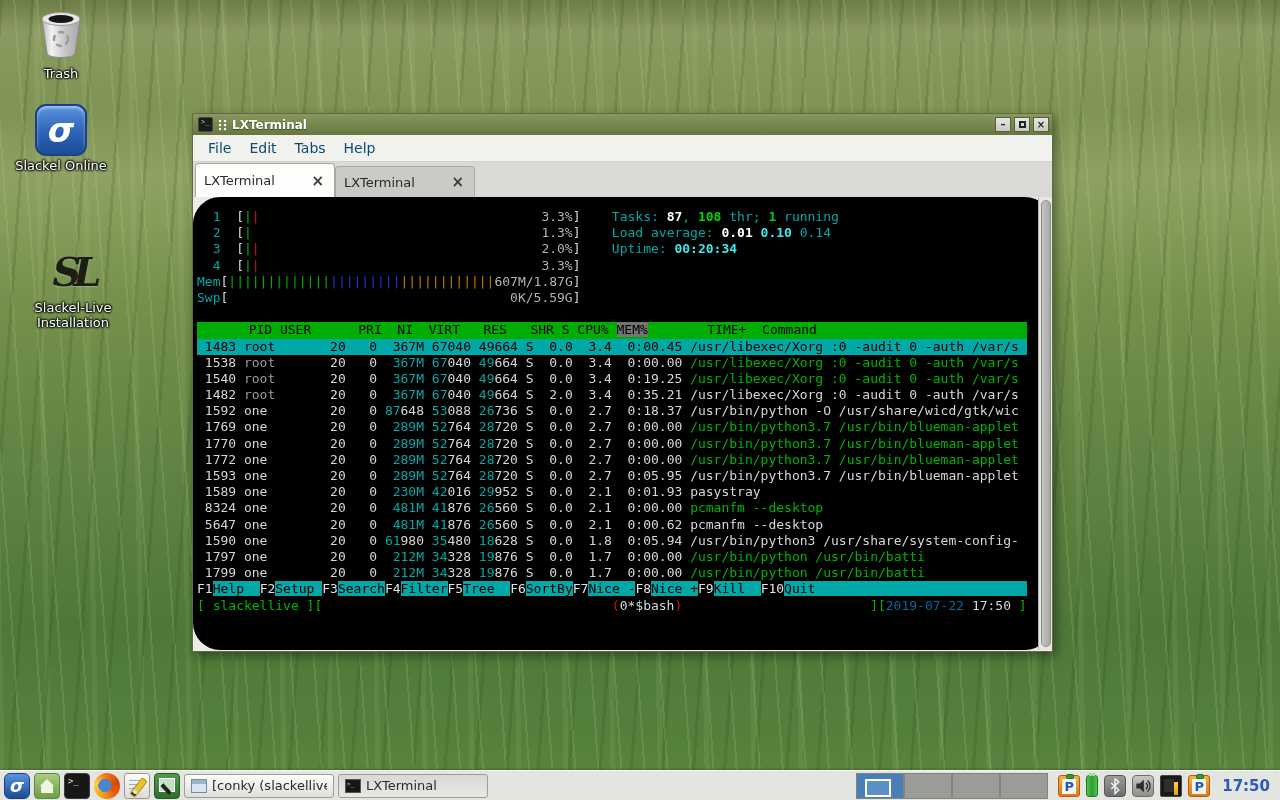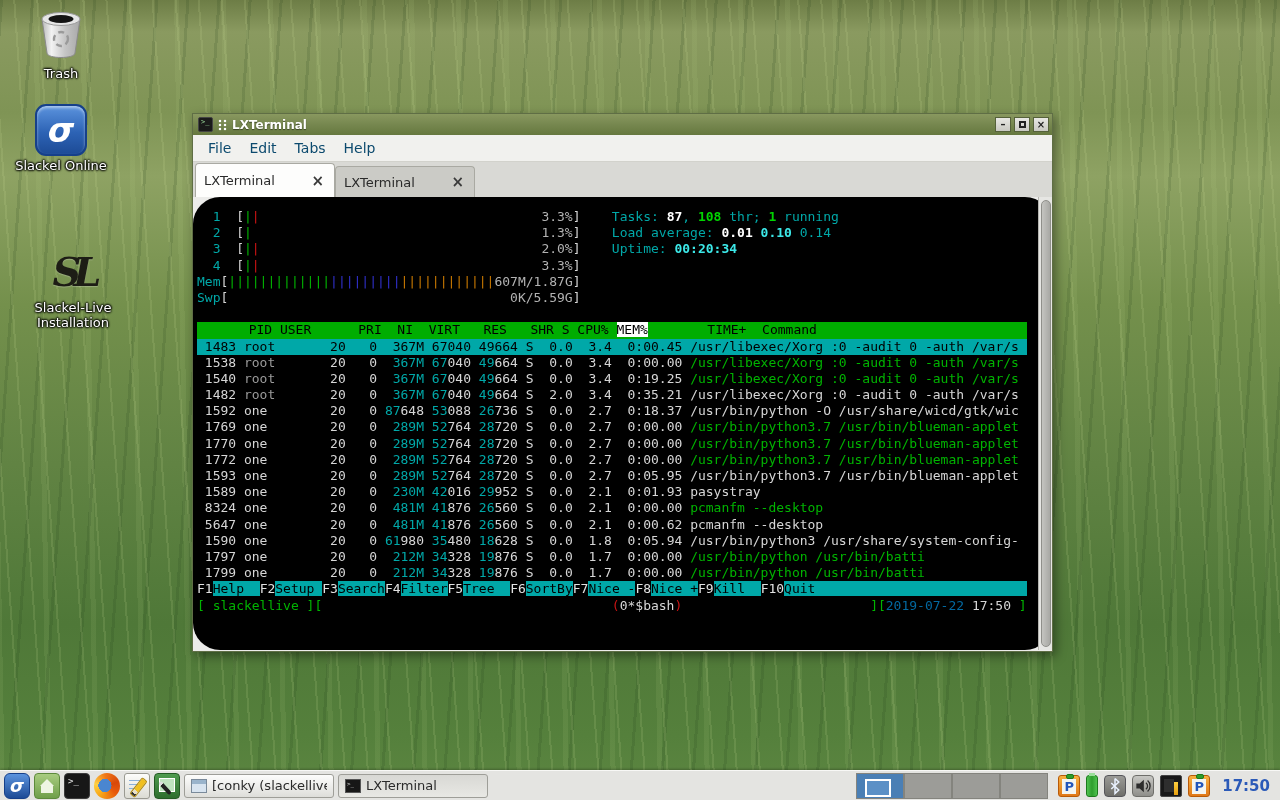--- a/index.html
+++ b/index.html
@@ -64,21 +64,21 @@
   .termtext { flex:1; padding:12px 0 0 4px; overflow:hidden;
     font-family:"DejaVu Sans Mono", monospace; font-size:13px; line-height:16.2px; }
   .tl { white-space:pre; height:16.2px; width:106ch; }
   .tl span { white-space:pre; }
   .c  { color:#00a8a8; } .cb { color:#3ce8e8; font-weight:bold; }
   .w  { color:#d6d6d6; } .wb { color:#ffffff; font-weight:bold; }
   .g  { color:#00b400; } .gb { color:#00d400; font-weight:bold; }
   .gr { color:#9a9a9a; } .dim{ color:#b2b2b2; }
   .rd { color:#cc1414; } .bl { color:#3030cc; } .or { color:#c87800; }
   .db { color:#0369a1; }
-  .hl { background:#00ad00; } .hdr { color:#000;padding-left:36px; } .hsel { background:#ffffff; color:#000; }
+  .hl { background:#00ad00; } .hdr { color:#000;padding-left:36px; } .hsel { background:#737373; color:#000; }
   .sel { background:#00a8a8; } .sel span { color:#000 !important; font-weight:normal !important; }
   .fk { color:#e2e2e2; } .fl { background:#00a8a8; color:#000; }
   .scrollbar { width:14px; background:#e6e6e3; border-left:1px solid #b5b5b0; position:relative; }
   .scrollthumb { position:absolute; left:2px; top:3px; width:10px; height:447px;
     background:linear-gradient(90deg,#c4c4c0,#a8a8a4); border:1px solid #8f8f8a; border-radius:5px; }
 
   
   .taskbar { position:absolute; left:0; bottom:0; width:1280px; height:30px; background:#e4e4e1;
     border-top:1px solid #f8f8f6; box-shadow:0 -1px 2px rgba(0,0,0,.25);
     display:flex; align-items:center; padding:0 4px; gap:4px; }

